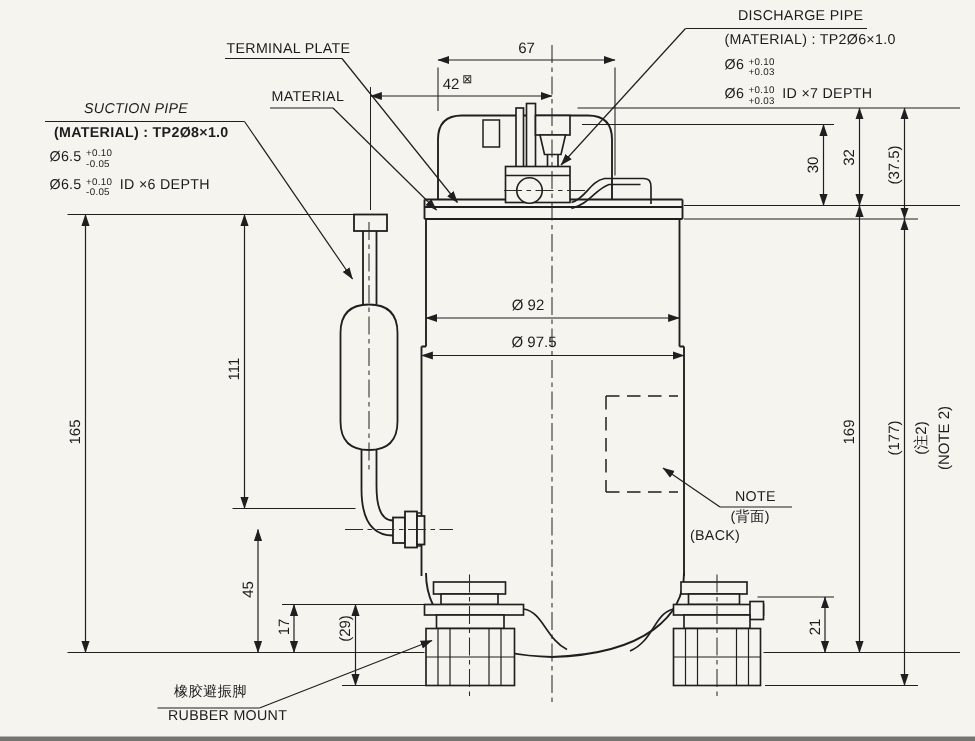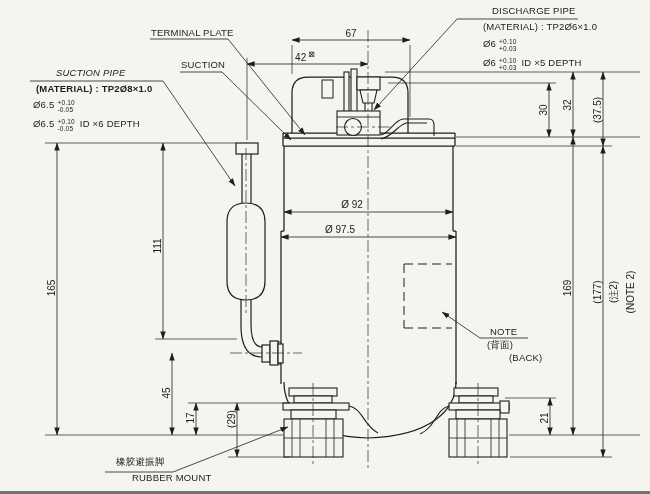--- a/index.html
+++ b/index.html
@@ -166,53 +166,53 @@
   <div class="lab tolrow" style="left:33px;top:119px;">
     <span>Ø6.5</span>
     <span class="tstack">
       <span>+0.10</span>
       <span>-0.05</span>
     </span>
     <span class="dsuffix">ID ×6 DEPTH</span>
   </div>
 
   <div class="lab" style="left:151px;top:28px;">TERMINAL PLATE</div>
-  <div class="lab" style="left:181px;top:60px;">SUCTION</div>
+  <div class="lab" style="left:181px;top:60px;">MATERIAL</div>
 
   <div class="lab" style="left:492px;top:6px;">DISCHARGE PIPE</div>
   <div class="lab" style="left:483px;top:22px;">(MATERIAL) : TP2Ø6×1.0</div>
   <div class="lab tolrow" style="left:483px;top:39px;">
     <span>Ø6</span>
     <span class="tstack">
       <span>+0.10</span>
       <span>+0.03</span>
     </span>
   </div>
   <div class="lab tolrow" style="left:483px;top:58px;">
     <span>Ø6</span>
     <span class="tstack">
       <span>+0.10</span>
       <span>+0.03</span>
     </span>
-    <span class="dsuffix">ID ×5 DEPTH</span>
+    <span class="dsuffix">ID ×7 DEPTH</span>
   </div>
 
   <div class="lab" style="left:490px;top:327px;">NOTE</div>
   <div class="lab" style="left:487px;top:340px;">(背面)</div>
-  <div class="lab" style="left:509px;top:353px;">(BACK)</div>
+  <div class="lab" style="left:460px;top:353px;">(BACK)</div>
 
   <div class="lab" style="left:116px;top:457px;">橡胶避振脚</div>
-  <div class="lab" style="left:112px;top:473px;margin-left:20px;">RUBBER MOUNT</div>
+  <div class="lab" style="left:112px;top:473px;">RUBBER MOUNT</div>
 
   <div class="hdim" style="left:351px;top:33px;">67</div>
   <div class="hdim" style="left:305px;top:57px;">
     <span>42</span><span class="sym">⊠</span>
   </div>
   <div class="hdim" style="left:352px;top:204px;">Ø 92</div>
-  <div class="hdim" style="left:340px;top:229px;">Ø 97.5</div>
+  <div class="hdim" style="left:356px;top:229px;">Ø 97.5</div>
 
   <div class="vdim" style="left:543px;top:110px;">30</div>
   <div class="vdim" style="left:567px;top:105px;">32</div>
   <div class="vdim" style="left:597px;top:110px;">(37.5)</div>
   <div class="vdim" style="left:567px;top:288px;">169</div>
   <div class="vdim" style="left:597px;top:292px;">(177)</div>
   <div class="vdim" style="left:614px;top:292px;">(注2)</div>
   <div class="vdim" style="left:630px;top:292px;">(NOTE 2)</div>
   <div class="vdim" style="left:544px;top:418px;">21</div>
 

